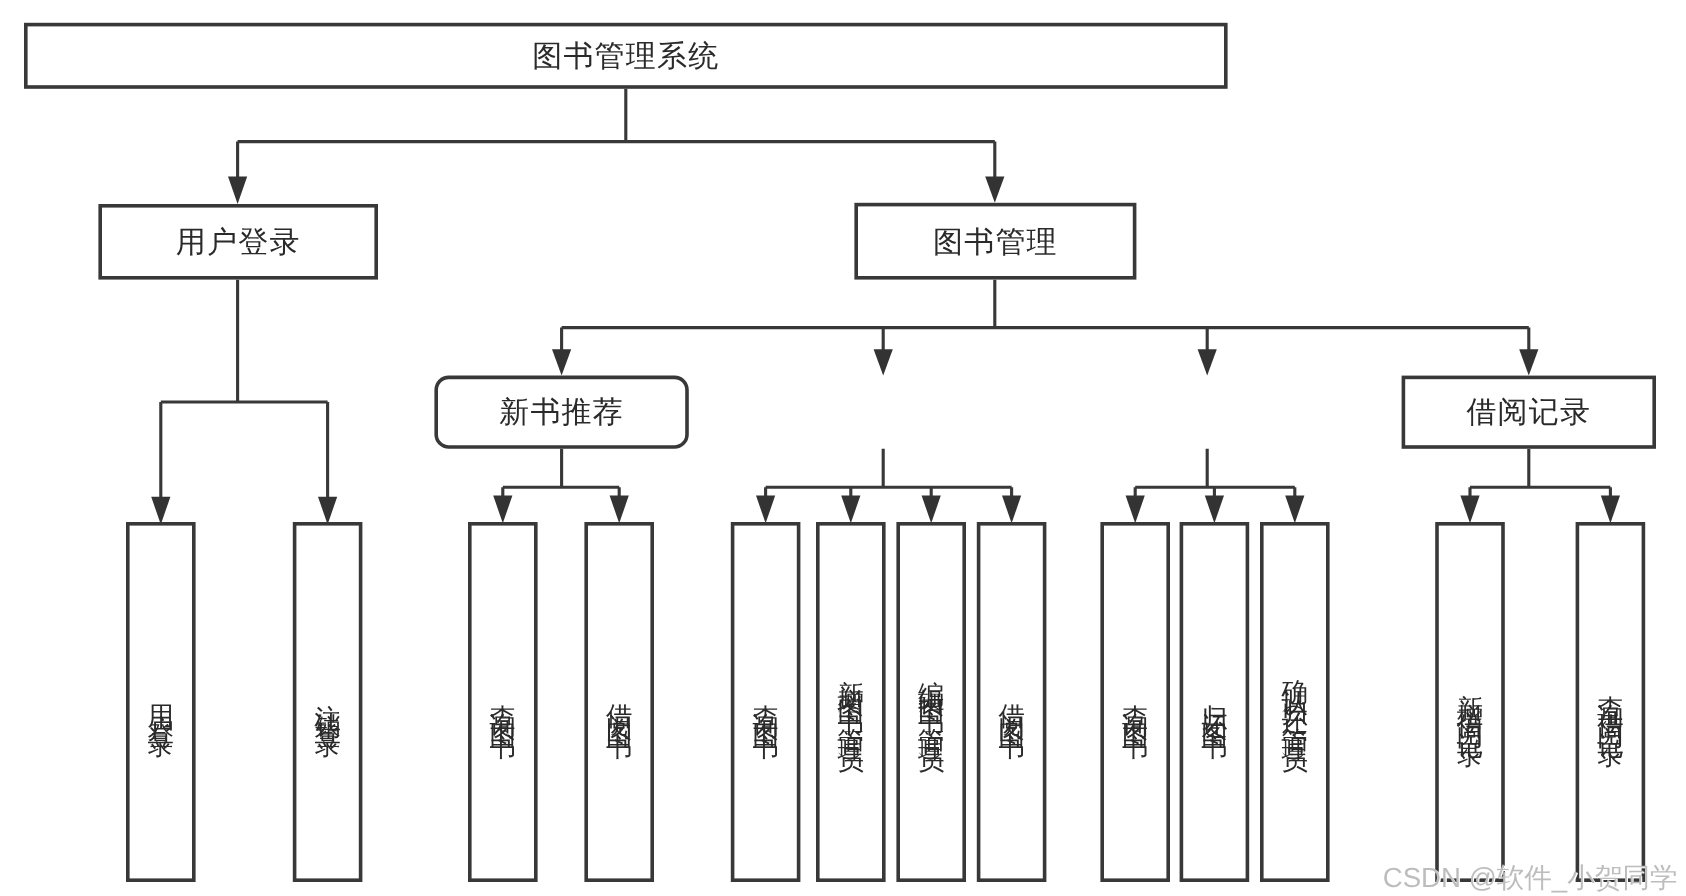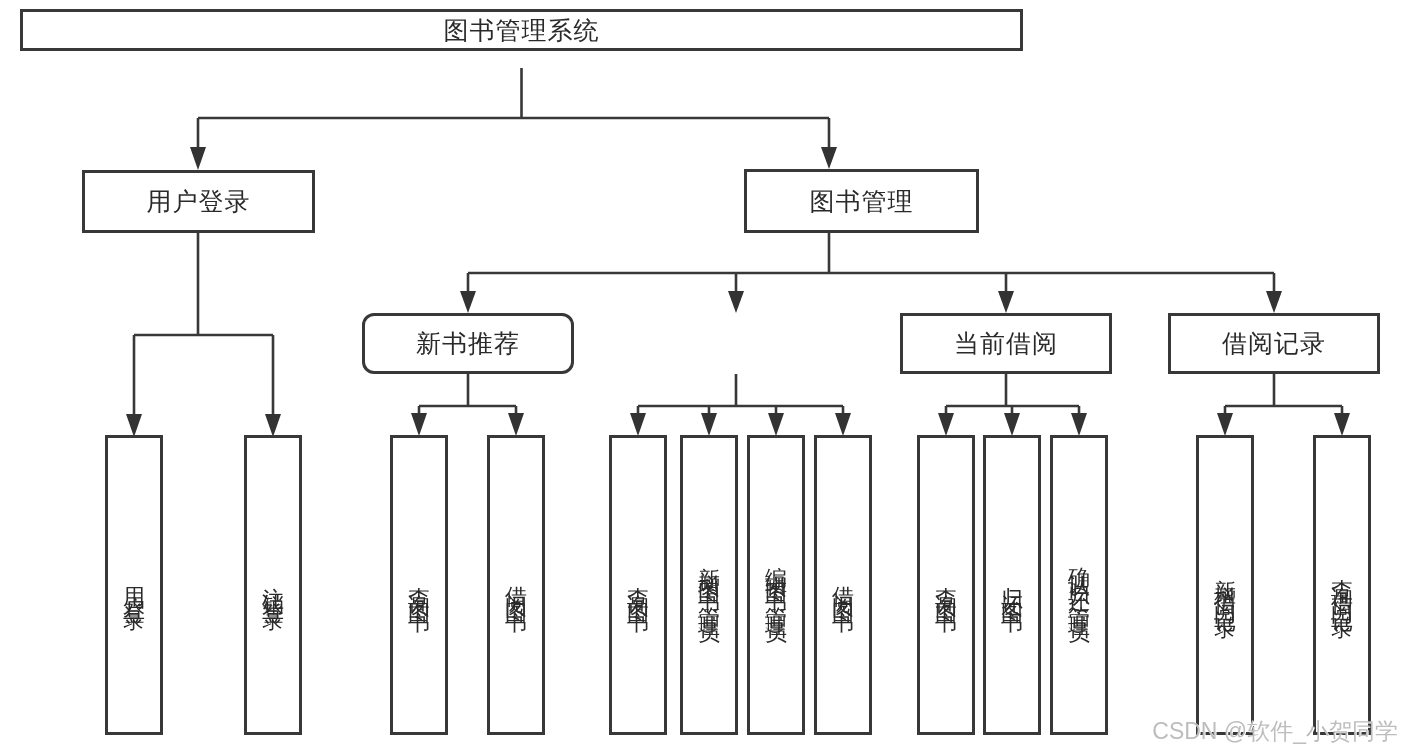--- a/index.html
+++ b/index.html
@@ -109,27 +109,26 @@
       <polygon points="1071,413 1087,413 1079,436"></polygon>
     </g>
 
     <g>
       <path d="M1274 374 V406 M1225 406 H1342 M1225 406 V415 M1342 406 V415"></path>
       <polygon points="1217,413 1233,413 1225,436"></polygon>
       <polygon points="1334,413 1350,413 1342,436"></polygon>
     </g>
   </svg>
 
-  <div class="node hbox" style="left:20px; top:9px; width:1003px; height:42px;">图书管理系统</div>
+  <div class="node hbox" style="left:20px; top:19px; width:1003px; height:55px;">图书管理系统</div>
 
   <div class="node hbox" style="left:82px; top:170px; width:233px; height:63px;">用户登录</div>
-  <div class="node hbox" style="left:712px; top:169px; width:235px; height:64px;margin-left:32px;">图书管理</div>
+  <div class="node hbox" style="left:712px; top:169px; width:235px; height:64px;">图书管理</div>
 
   <div class="node hbox" style="left:362px; top:313px; width:212px; height:61px;border-radius:12px;">新书推荐</div>
-  <div class="node hbox" style="left:900px; top:313px; width:212px; height:61px;">当前借阅</div>
   <div class="node hbox" style="left:1168px; top:313px; width:212px; height:61px;">借阅记录</div>
 
   <div class="node vbox" style="left:105px;">用户登录</div>
   <div class="node vbox" style="left:244px;">注销登录</div>
 
   <div class="node vbox" style="left:390px;">查询图书</div>
   <div class="node vbox" style="left:487px;">借阅图书</div>
 
   <div class="node vbox" style="left:609px;">查询图书</div>
   <div class="node vbox" style="left:680px;">新增图书（管理员）</div>

